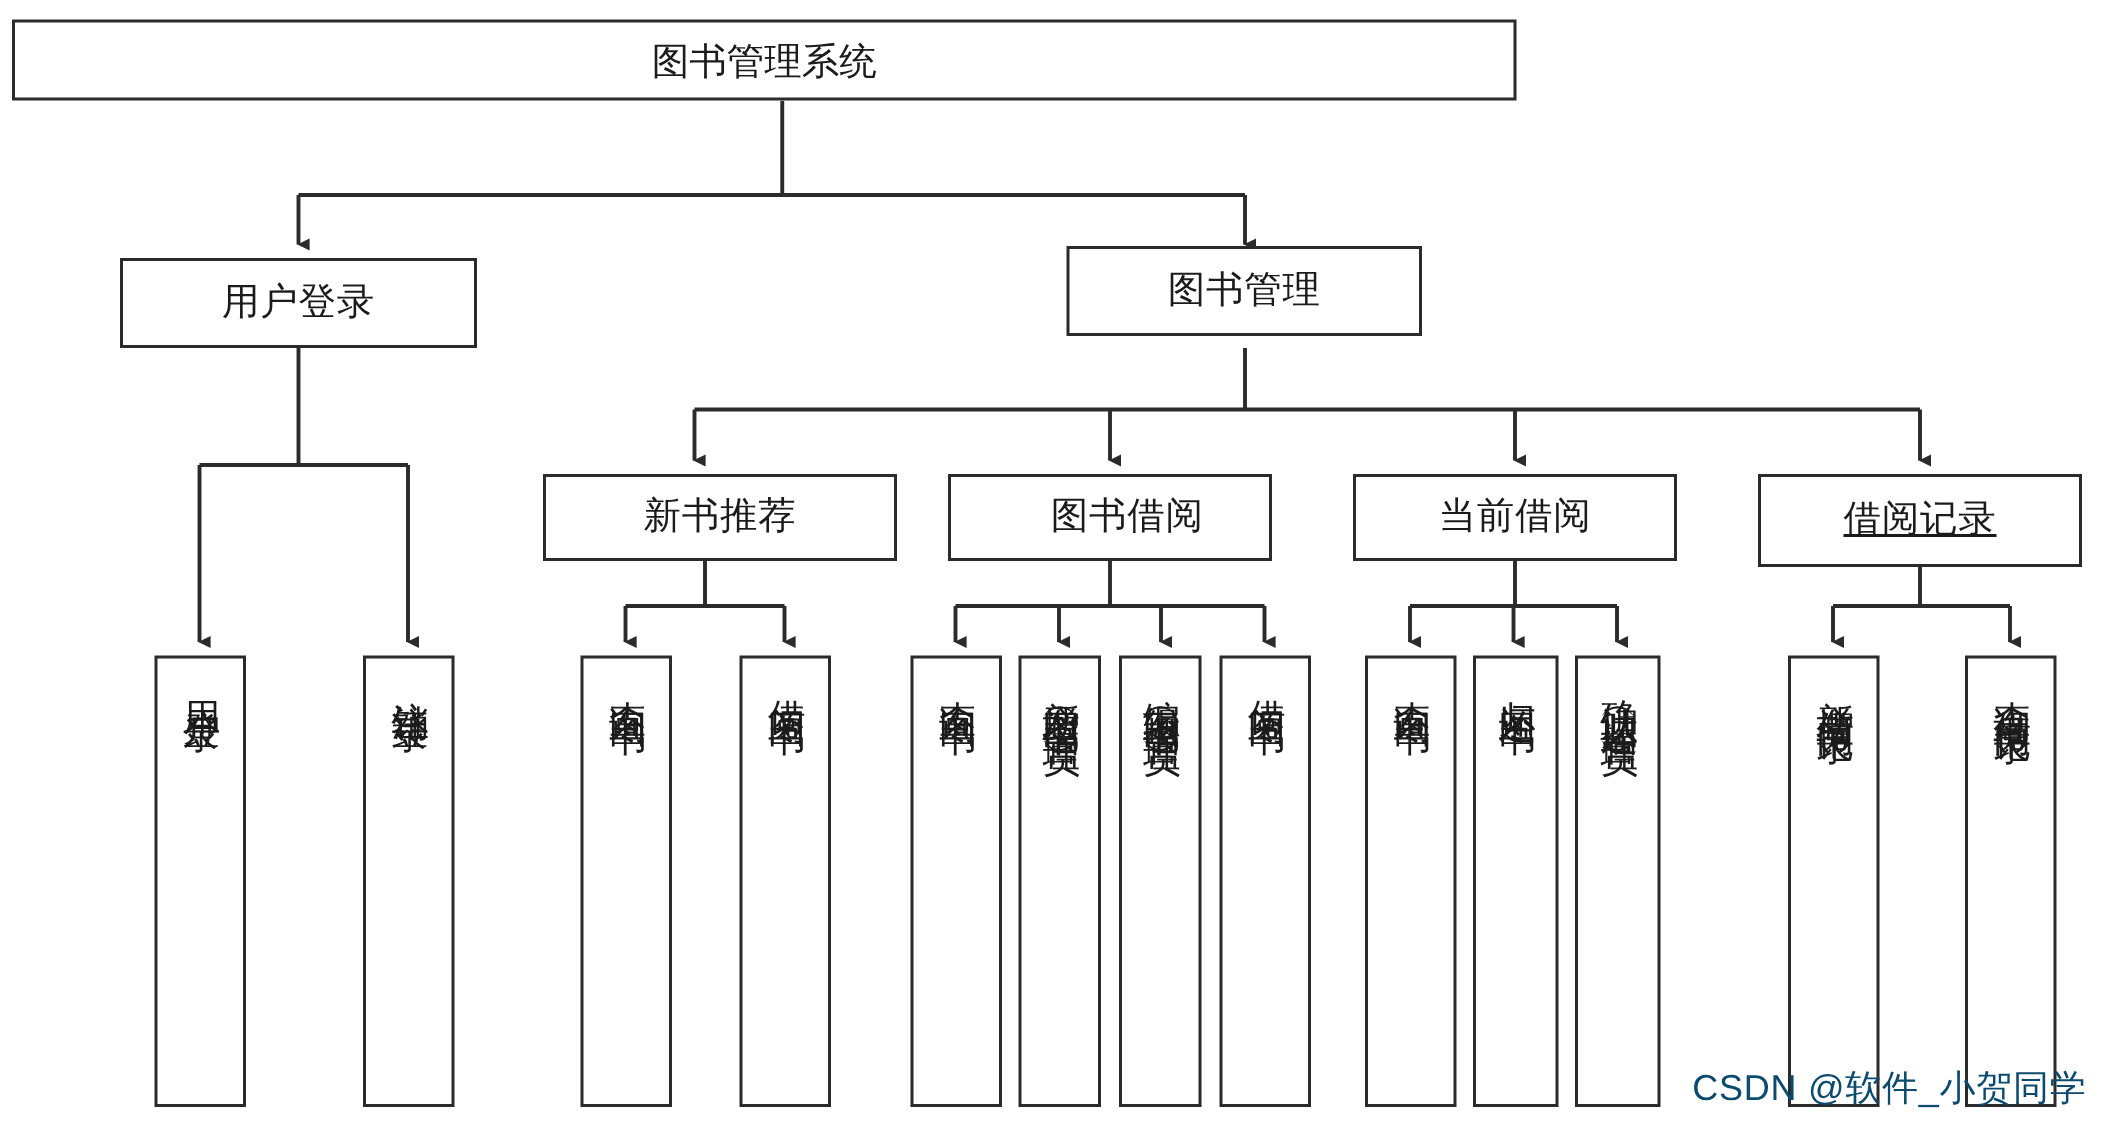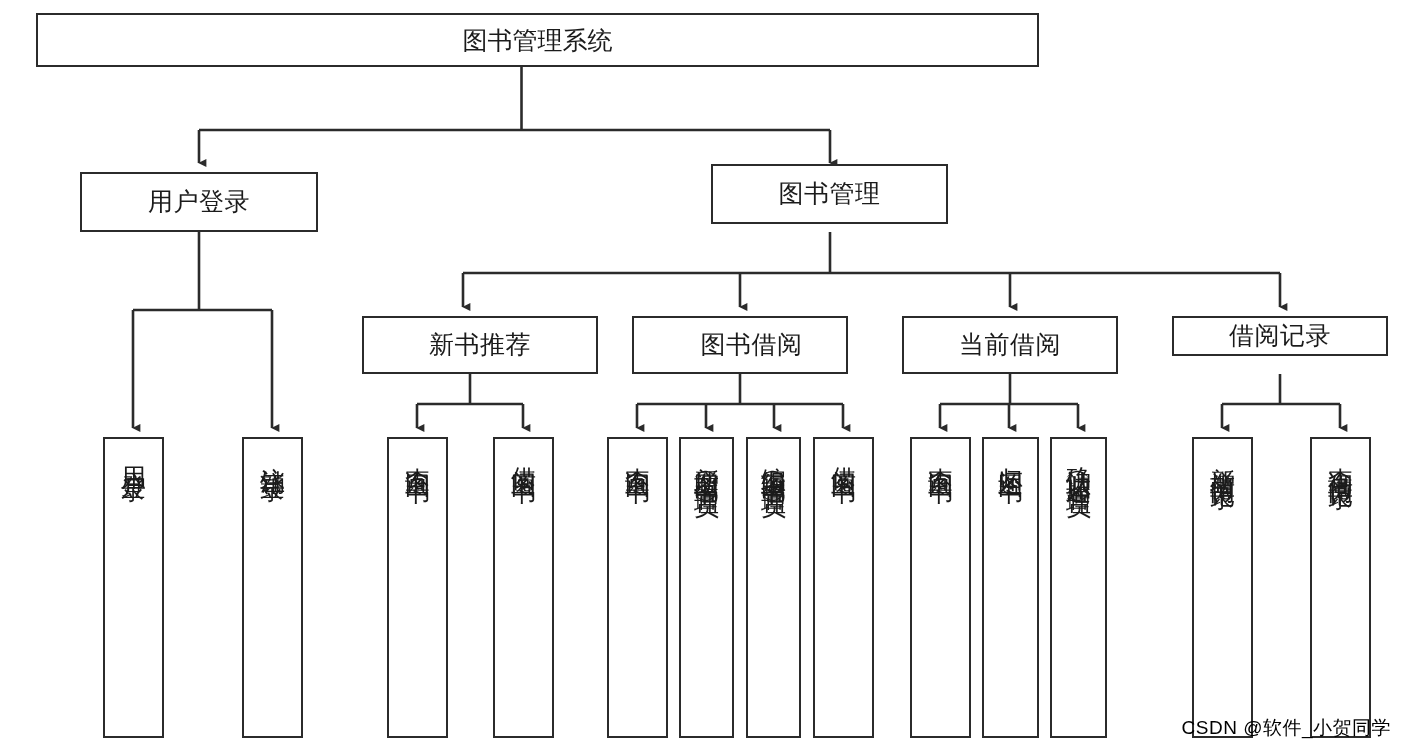--- a/index.html
+++ b/index.html
@@ -57,22 +57,22 @@
     letter-spacing: 4px;
     line-height: 1;
     white-space: nowrap;
     font-size: 25px;
     color: #1b1b1b;
   }
   #watermark {
     position: absolute;
     right: 14px;
     bottom: 6px;
-    font-size: 19px;
-    color: #000000;
+    font-size: 24px;
+    color: #0c4a6e;
     letter-spacing: 0.5px;
     white-space: nowrap;
     user-select: none;
   }
 </style>
 </head>
 <body>
 
 <div id="canvas">
 
@@ -119,29 +119,29 @@
       <path d="M1009,404 L1009,428" marker-end="url(#arw)"></path>
       <path d="M1078,404 L1078,428" marker-end="url(#arw)"></path>
 
       <path d="M1280,374 L1280,404"></path>
       <path d="M1222,404 L1340,404"></path>
       <path d="M1222,404 L1222,428" marker-end="url(#arw)"></path>
       <path d="M1340,404 L1340,428" marker-end="url(#arw)"></path>
     </g>
   </svg>
 
-  <div class="node root" style="left:36px; top:13px; width:1003px; height:54px;">图书管理系统</div>
+  <div class="node root" style="left:8px; top:13px; width:1003px; height:54px;">图书管理系统</div>
 
   <div class="node horiz" style="left:80px; top:172px; width:238px; height:60px;">用户登录</div>
   <div class="node horiz" style="left:711px; top:164px; width:237px; height:60px;">图书管理</div>
 
   <div class="node horiz" style="left:362px; top:316px; width:236px; height:58px;">新书推荐</div>
   <div class="node horiz" style="left:632px; top:316px; width:216px; height:58px;padding-left:23px;">图书借阅</div>
   <div class="node horiz" style="left:902px; top:316px; width:216px; height:58px;">当前借阅</div>
-  <div class="node horiz" style="left:1172px; top:316px; width:216px; height:40px;">借阅记录</div>
+  <div class="node horiz" style="left:1172px; top:316px; width:216px; height:62px;text-decoration:underline;">借阅记录</div>
 
   <div class="node leaf" style="left:103px; top:437px; width:61px; height:301px;">
     <span class="vtext">用户登录</span>
   </div>
   <div class="node leaf" style="left:242px; top:437px; width:61px; height:301px;">
     <span class="vtext">注销登录</span>
   </div>
 
   <div class="node leaf" style="left:387px; top:437px; width:61px; height:301px;">
     <span class="vtext">查询图书</span>

